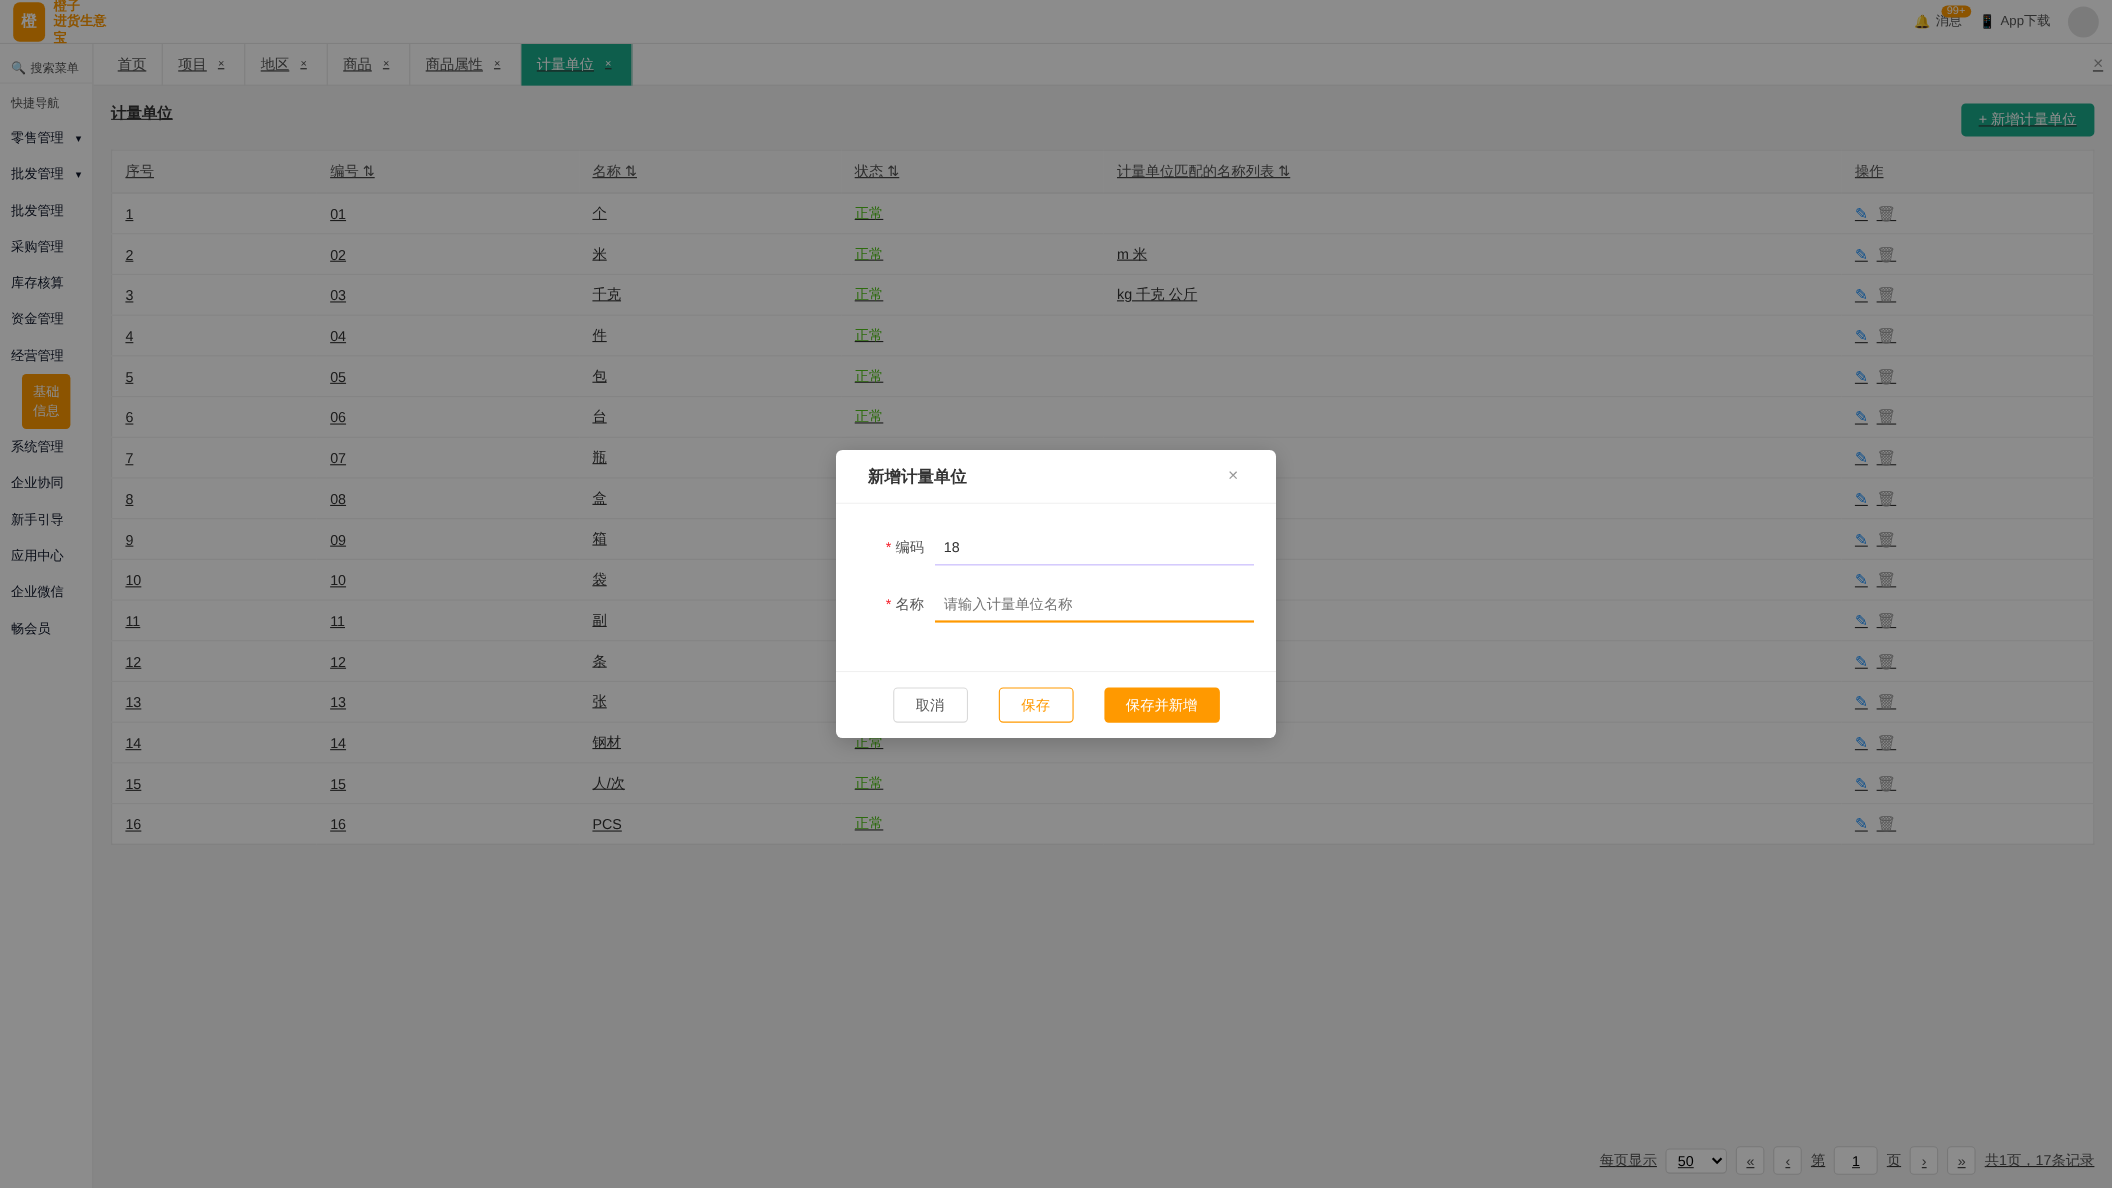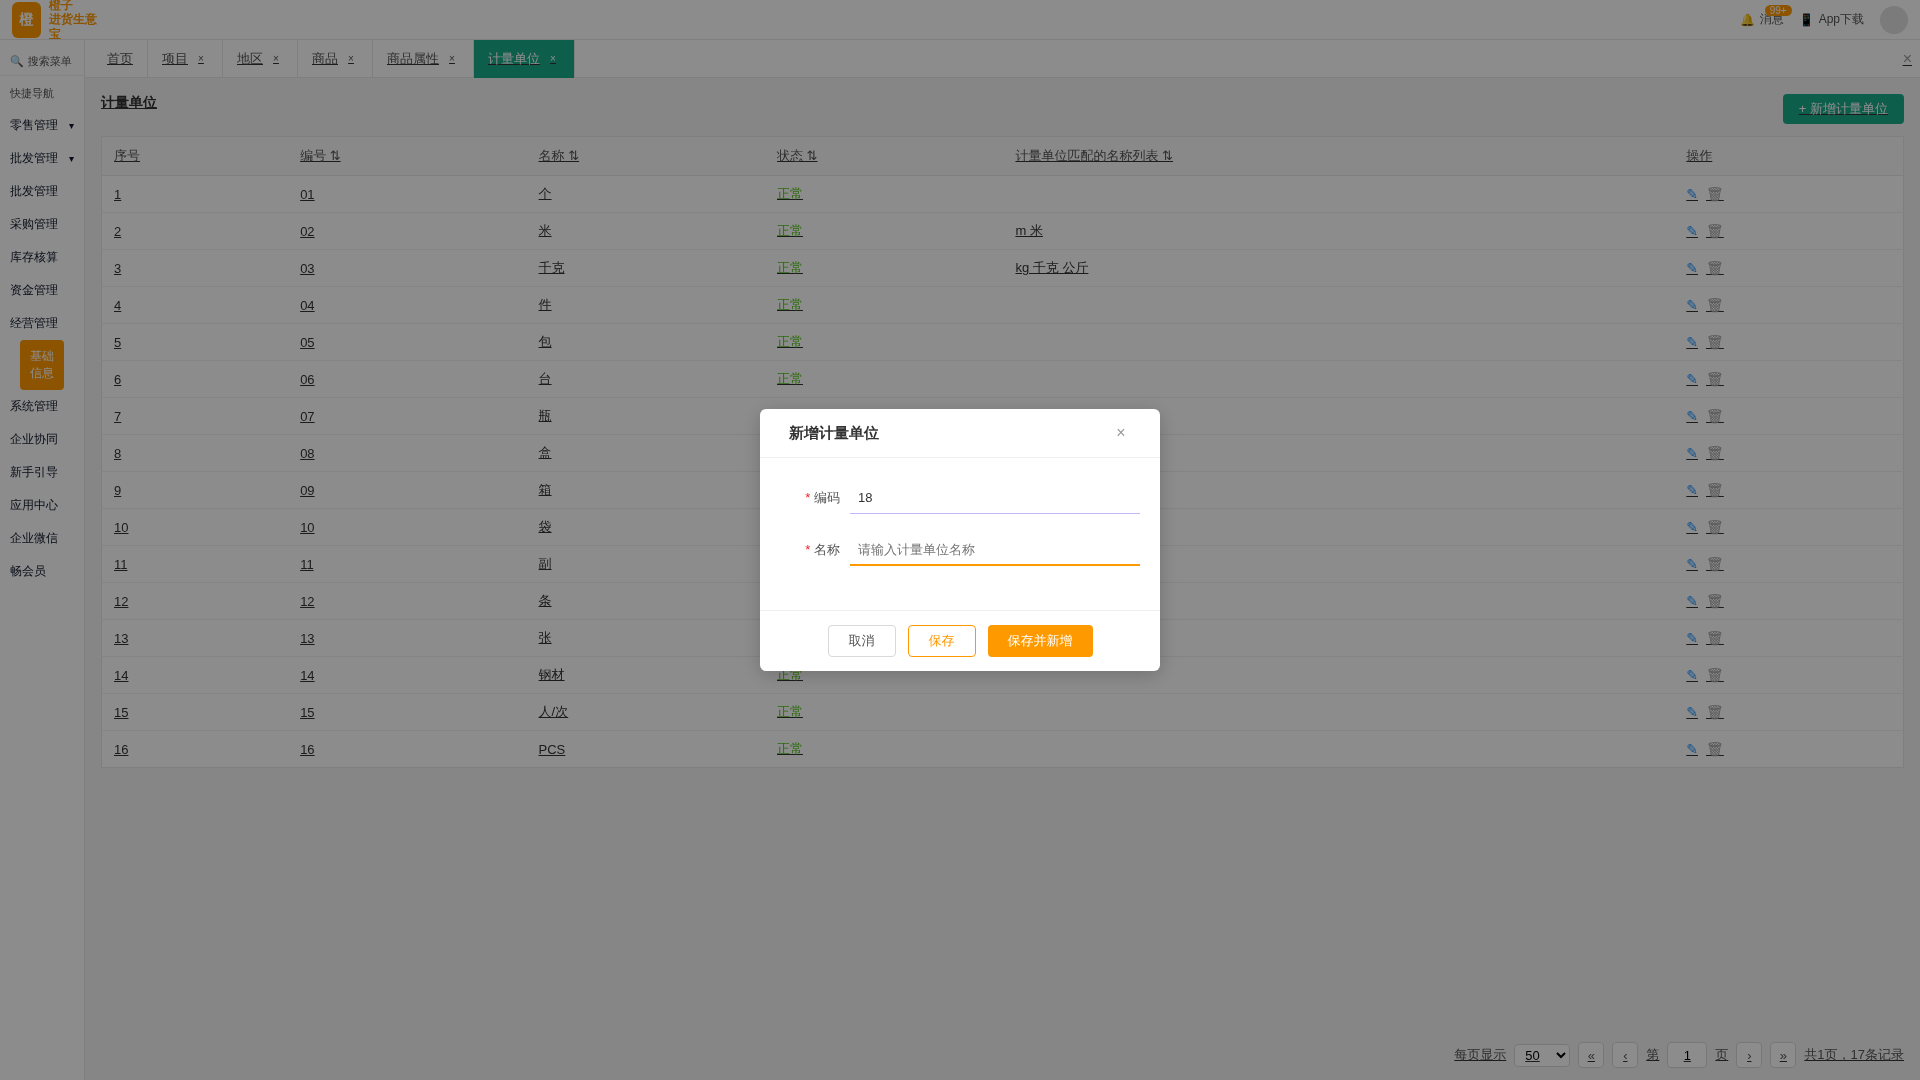--- a/index.html
+++ b/index.html
@@ -70,21 +70,21 @@
     
     .modal { background: #fff; border-radius: 6px; width: 400px; box-shadow: 0 4px 20px rgba(0,0,0,0.2); overflow: hidden; }
     .modal-header { display: flex; align-items: flex-end; justify-content: space-between; padding: 14px 29px; border-bottom: 1px solid #f0f0f0; }
     .modal-title { font-size: 15px; font-weight: bold; color: #333; }
     .modal-close { cursor: pointer; color: #999; font-size: 16px; width: 20px; height: 20px; display: flex; align-items: center; justify-content: center; }
     .modal-body { padding: 24px 20px; }
     .form-row { display: flex; align-items: center; margin-bottom: 20px; }
     .form-label { width: 70px; text-align: right; padding-right: 10px; font-size: 13px; color: #555; }
     .form-input { flex: 1; height: 32px; border: none; border-bottom: 1px solid #c4b5fd; outline: none; font-size: 13px; padding: 4px 8px; color: #333; }
     .form-input.active-border { border-bottom: 2px solid #f90; }
-    .modal-footer { display: flex; justify-content: center; gap: 12px; padding: 14px 20px; border-top: 1px solid #f0f0f0; }
+    .modal-footer { display: flex; justify-content: center; gap: 28px; padding: 14px 20px; border-top: 1px solid #f0f0f0; }
     .btn-cancel { padding: 6px 20px; border: 1px solid #d9d9d9; background: #fff; color: #555; border-radius: 4px; cursor: pointer; font-size: 13px; }
     .btn-save { padding: 6px 20px; border: 1px solid #f90; background: #fff; color: #f90; border-radius: 4px; cursor: pointer; font-size: 13px; }
     .btn-save-add { padding: 6px 20px; border: none; background: #f90; color: #fff; border-radius: 4px; cursor: pointer; font-size: 13px; }
   </style>
 </head>
 <body>
 
 <div class="app-wrapper">
 
   <div class="top-bar">

